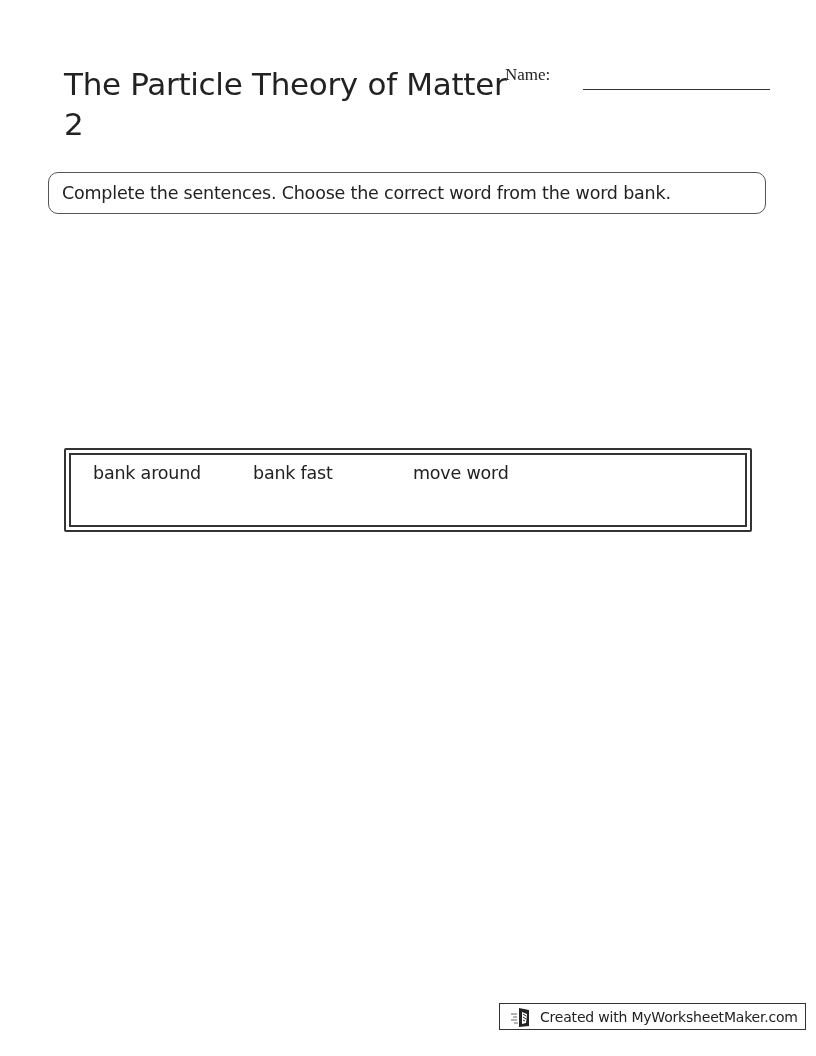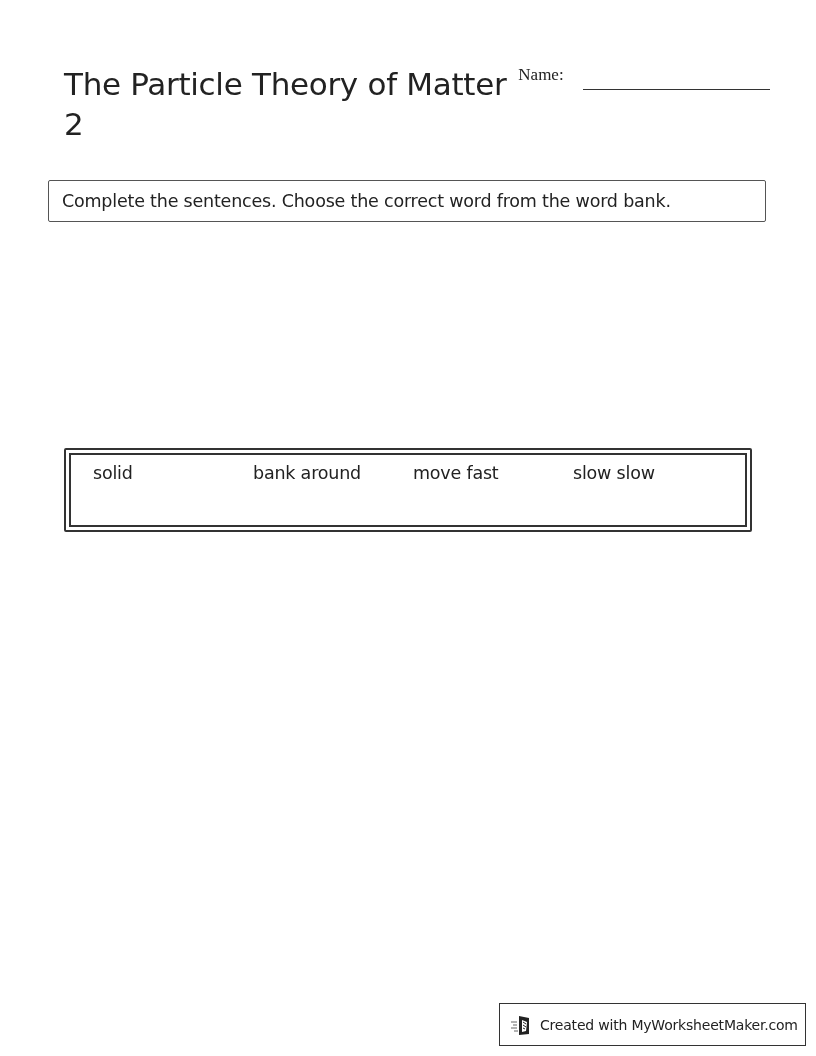--- a/index.html
+++ b/index.html
@@ -36,37 +36,37 @@
       font-size: 17px;
       color: #222;
     }
     .meta-row {
       display: flex;
       align-items: flex-end;
       height: 38px;
     }
     .meta-label {
       width: 72px;
-      text-align: center;
+      text-align: left;
       padding-right: 6px;
       padding-bottom: 5px;
     }
     .meta-line {
       flex: 1;
       border-bottom: 1.5px solid #333;
       height: 24px;
     }
     .instructions {
       position: absolute;
       left: 48px;
-      top: 180px;
+      top: 172px;
       width: 718px;
       height: 42px;
       border: 1px solid #555;
-      border-radius: 2px;
+      border-radius: 10px;
       box-sizing: border-box;
       font-family: "DejaVu Sans", sans-serif;
       font-size: 17.5px;
       line-height: 40px;
       padding-left: 13px;
       color: #222;
       letter-spacing: -0.2px;
     }
     .wordbank-outer {
       position: absolute;
@@ -94,21 +94,21 @@
       letter-spacing: -0.2px;
     }
     .word {
       line-height: 24px;
     }
     .footer {
       position: absolute;
       left: 499px;
       top: 1003px;
       width: 307px;
-      height: 43px;
+      height: 27px;
       border: 1px solid #333;
       box-sizing: border-box;
       display: flex;
       align-items: center;
       padding-left: 10px;
       font-family: "DejaVu Sans", sans-serif;
       font-size: 14px;
       color: #222;
       letter-spacing: -0.2px;
     }
@@ -128,24 +128,23 @@
   <div class="meta-row">
     <span class="meta-label">Name:</span>
     <span class="meta-line"></span>
   </div>
 </div>
 
 <div class="instructions">Complete the sentences. Choose the correct word from the word bank.</div>
 
 <div class="wordbank-outer">
   <div class="wordbank-inner">
-    <span class="word">solid</span>
     <span class="word">bank around</span>
-    <span class="word">move fast</span>
-    <span class="word">slow slow</span>
+    <span class="word">bank fast</span>
+    <span class="word">move word</span>
   </div>
 </div>
 
 <div class="footer">
   <svg class="footer-icon" viewBox="0 0 24 24">
     <line x1="1" y1="9" x2="7" y2="9" stroke="#666" stroke-width="1"></line>
     <line x1="3" y1="12" x2="7" y2="12" stroke="#666" stroke-width="1"></line>
     <line x1="1" y1="15" x2="7" y2="15" stroke="#666" stroke-width="1"></line>
     <line x1="4" y1="18" x2="8" y2="18" stroke="#666" stroke-width="1"></line>
     <path d="M9 3 L19 5 L19 21 L9 22 Z" fill="#222"></path>

